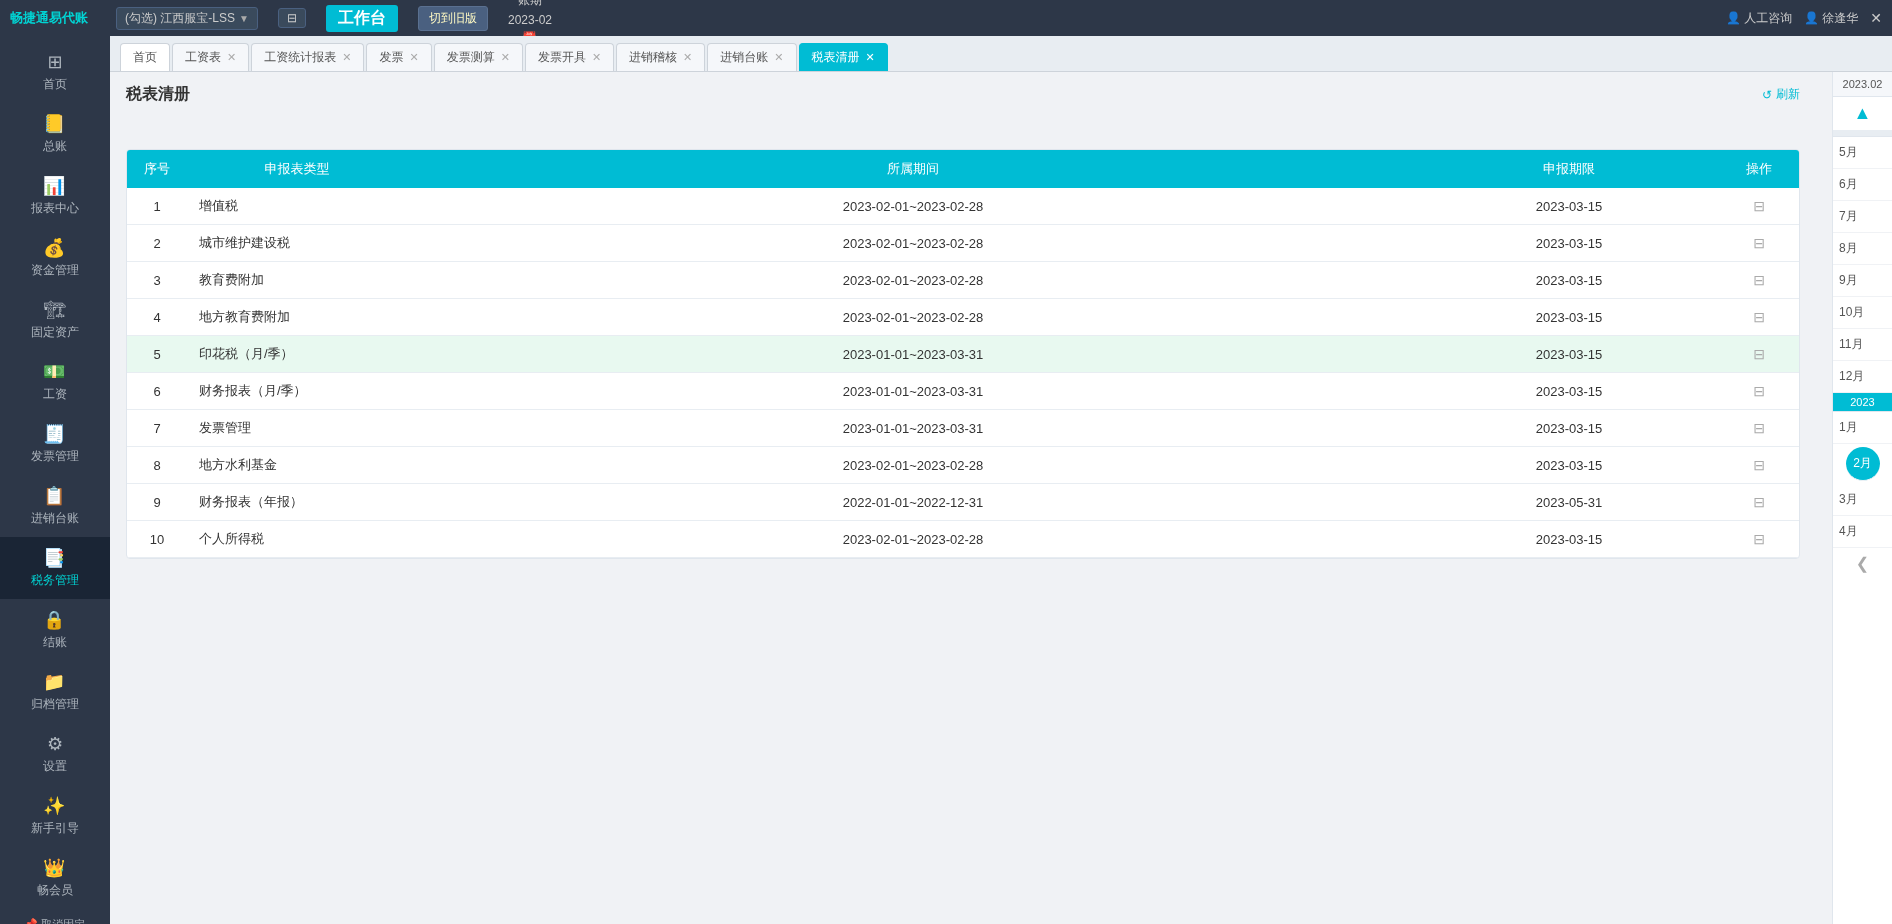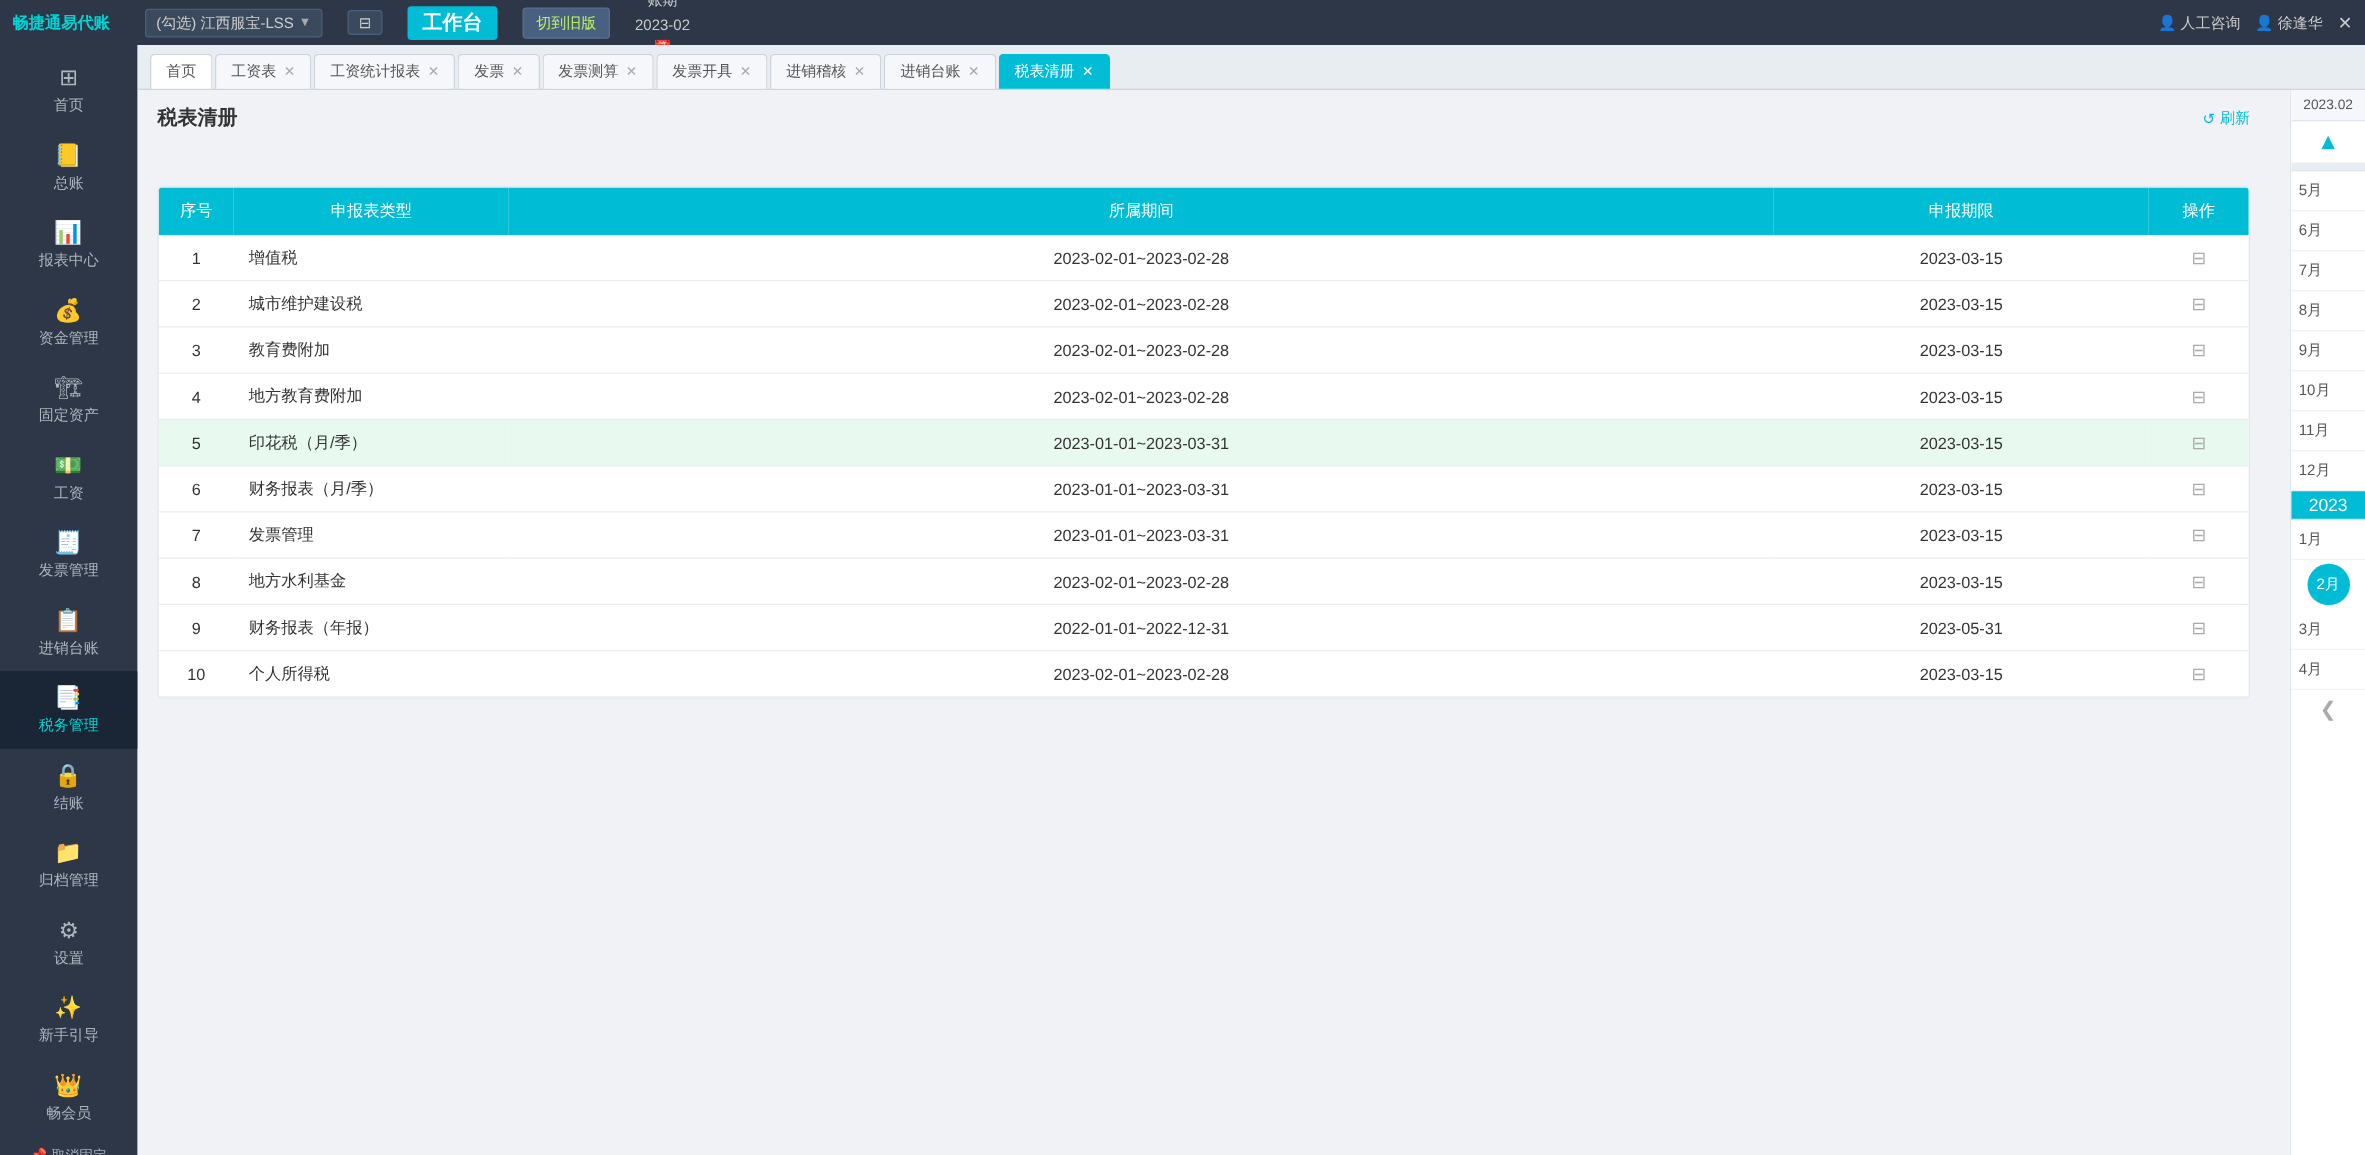--- a/index.html
+++ b/index.html
@@ -5,21 +5,21 @@
     * { box-sizing: border-box; margin: 0; padding: 0; }
     body { font-family: 'Microsoft YaHei', Arial, sans-serif; font-size: 13px; background: #f0f2f5; display: flex; flex-direction: column; height: 924px; overflow: hidden; }
 
     
     .top-bar { height: 36px; background: #2d3748; display: flex; align-items: center; padding: 0 10px; gap: 20px; flex-shrink: 0; }
     .top-bar-logo { color: #00d4d4; font-size: 13px; font-weight: bold; margin-right: 8px; }
     .top-bar-company { background: #3a4a5c; border: 1px solid #4a6080; color: #ccc; font-size: 12px; padding: 2px 8px; border-radius: 3px; display: flex; align-items: center; gap: 4px; cursor: pointer; }
     .top-bar-company .arrow { font-size: 10px; color: #aaa; }
     .top-bar-icon-btn { background: #3a4a5c; border: 1px solid #4a6080; color: #ccc; font-size: 12px; padding: 2px 8px; border-radius: 3px; cursor: pointer; }
     .top-bar-btn { background: #00bcd4; border: none; color: #fff; font-size: 16px; padding: 3px 12px; border-radius: 3px; cursor: pointer; font-weight: bold; }
-    .top-bar-btn2 { background: #4a6080; border: 1px solid #5a7090; color: #bef264; font-size: 12px; padding: 3px 10px; border-radius: 3px; cursor: pointer; }
+    .top-bar-btn2 { background: #4a6080; border: 1px solid #5a7090; color: #fef9c3; font-size: 12px; padding: 3px 10px; border-radius: 3px; cursor: pointer; }
     .top-bar-period { color: #ccc; font-size: 12px; display: flex; align-items: center; gap: 4px; flex-direction: column; }
     .top-bar-right { margin-left: auto; display: flex; align-items: center; gap: 12px; color: #ccc; font-size: 12px; }
     .top-bar-right span { cursor: pointer; display: flex; align-items: center; gap: 3px; }
 
     
     .main-layout { display: flex; flex: 1; overflow: hidden; }
 
     
     .sidebar { width: 110px; background: #2d3748; display: flex; flex-direction: column; align-items: center; padding-top: 5px; flex-shrink: 0; }
     .sidebar-item { width: 100%; display: flex; flex-direction: column; align-items: center; padding: 10px 0; color: #adb5bd; font-size: 12px; cursor: pointer; gap: 3px; }
@@ -60,21 +60,21 @@
     .action-icon { color: #aaa; cursor: pointer; font-size: 14px; }
     .col-seq { width: 60px; }
     .col-name { width: 220px; }
     .col-period { width: auto; }
     .col-deadline { width: 300px; }
     .col-action { width: 80px; }
 
     
     .date-sidebar { width: 60px; background: #fff; border-left: 1px solid #e0e6ed; display: flex; flex-direction: column; overflow: auto; flex-shrink: 0; margin-left: 16px; }
     .date-sidebar-header { background: #f5f7fa; padding: 6px; text-align: center; font-size: 11px; color: #555; border-bottom: 1px solid #e0e6ed; }
-    .date-sidebar-year { font-size: 14px; color: #666; background: #e8edf2; padding: 3px 6px; text-align: center; border-bottom: 1px solid #e0e6ed; }
+    .date-sidebar-year { font-size: 11px; color: #666; background: #e8edf2; padding: 3px 6px; text-align: center; border-bottom: 1px solid #e0e6ed; }
     .date-month { padding: 7px 6px; text-align: left; font-size: 12px; color: #555; cursor: pointer; border-bottom: 1px solid #f0f2f5; }
     .collapse-btn { display: flex; align-items: center; justify-content: center; padding: 6px; color: #aaa; cursor: pointer; }
   </style>
 </head>
 <body>
 
 <div class="top-bar">
   <span class="top-bar-logo">畅捷通易代账</span>
   <div class="top-bar-company">
     <span>(勾选) 江西服宝-LSS</span>

